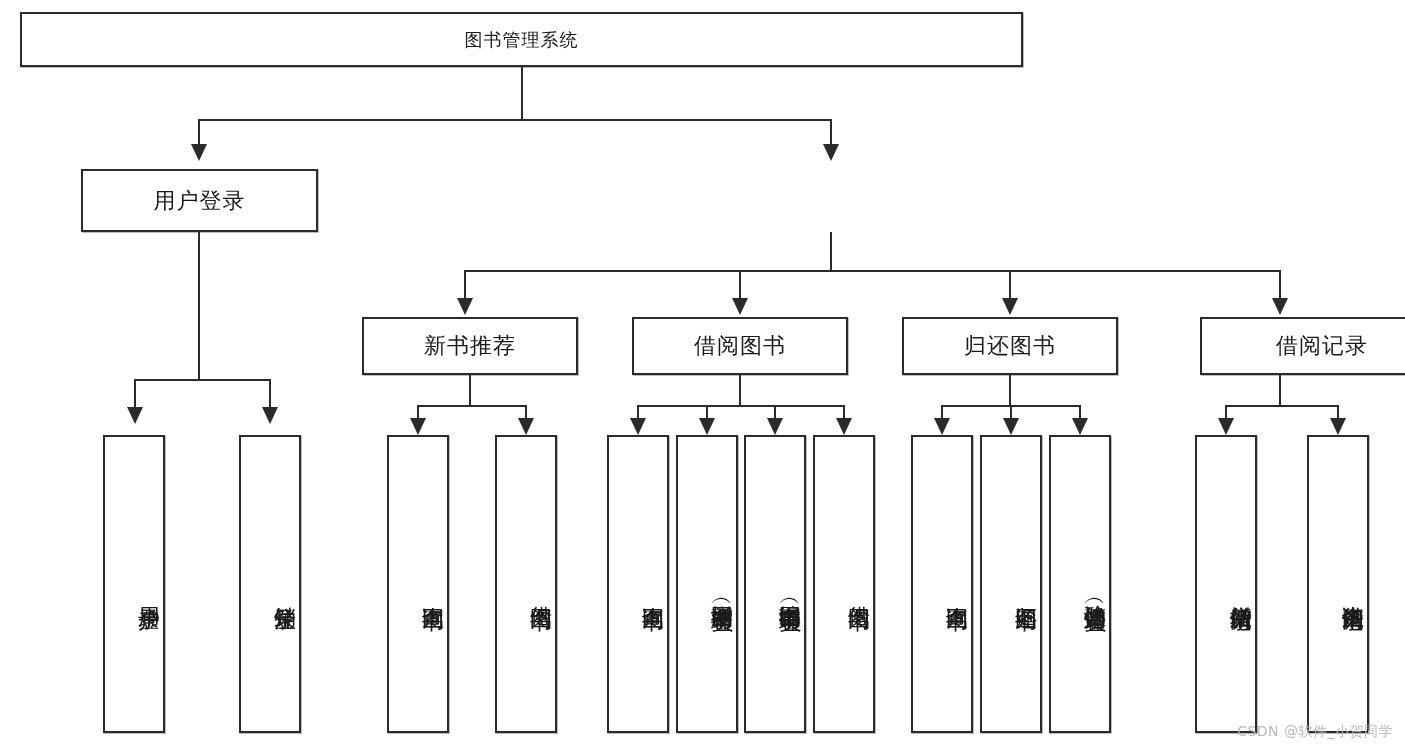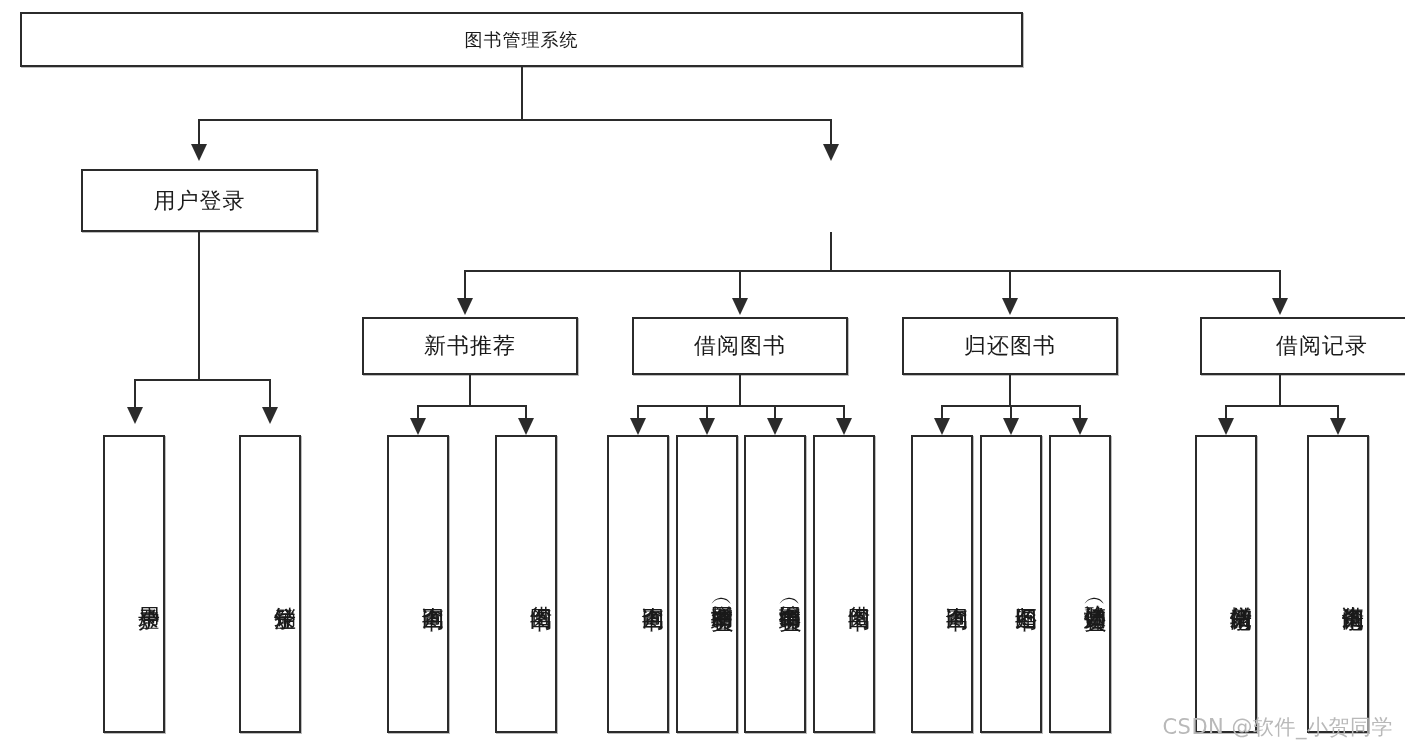--- a/index.html
+++ b/index.html
@@ -67,21 +67,21 @@
     width: 0;
     height: 0;
     border-left: 8px solid transparent;
     border-right: 8px solid transparent;
     border-top: 17px solid #2b2b2b;
   }
   .watermark {
     position: absolute;
     right: 12px;
     bottom: 6px;
-    font-size: 21px;
+    font-size: 14px;
     color: #b9b9b9;
     white-space: nowrap;
     letter-spacing: 0.5px;
   }
 </style>
 </head>
 <body>
 
 <div id="canvas">
 

